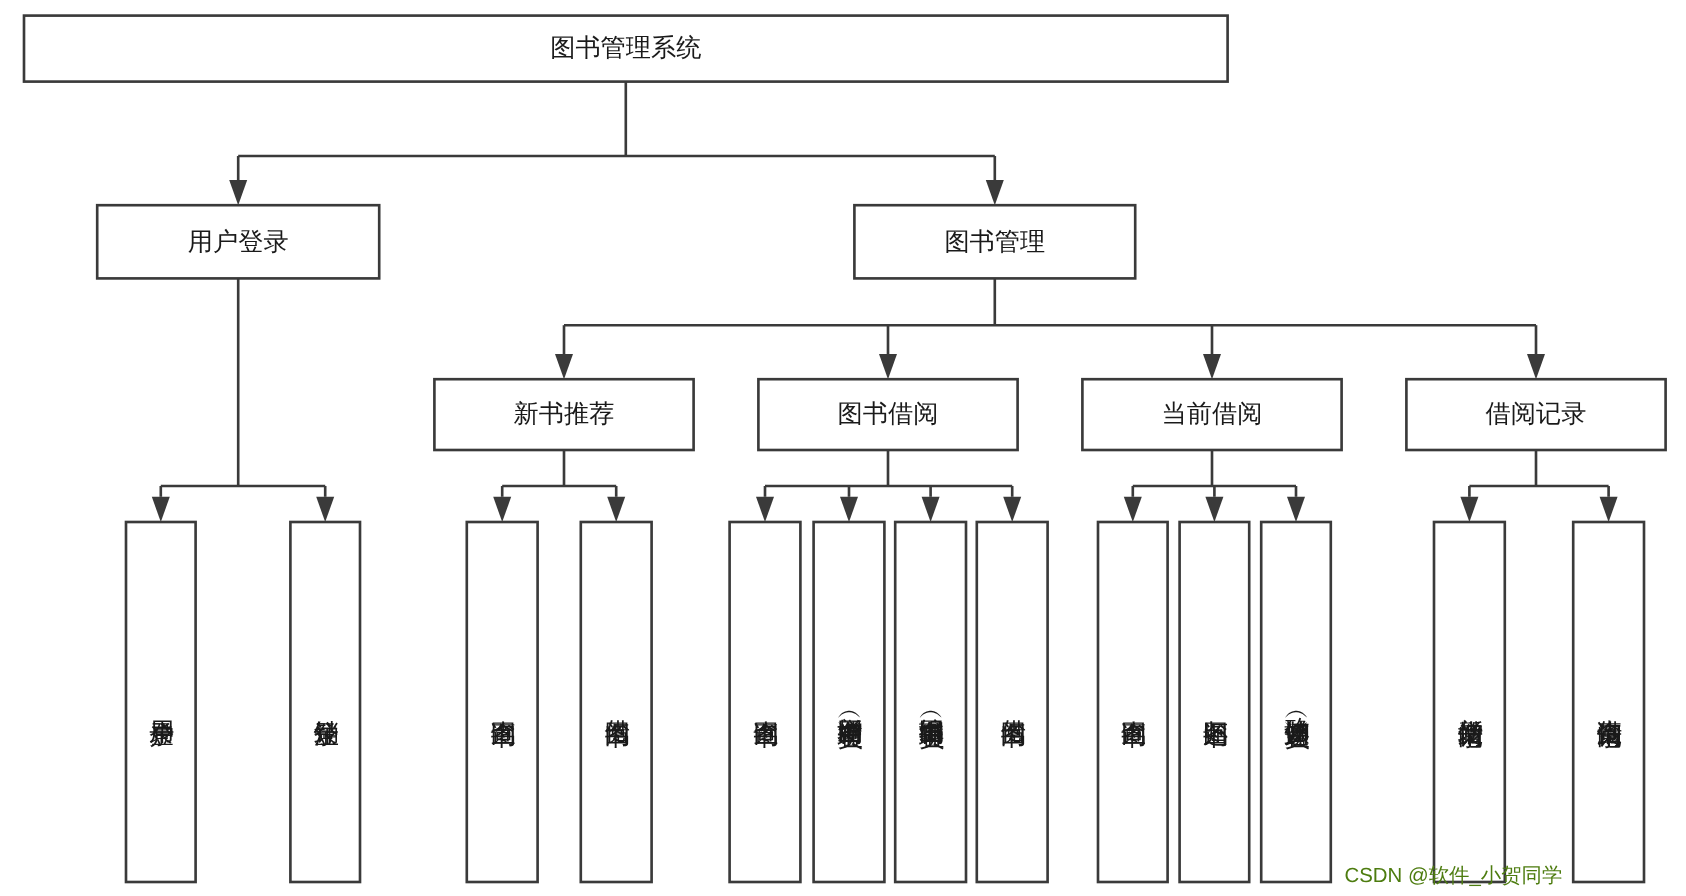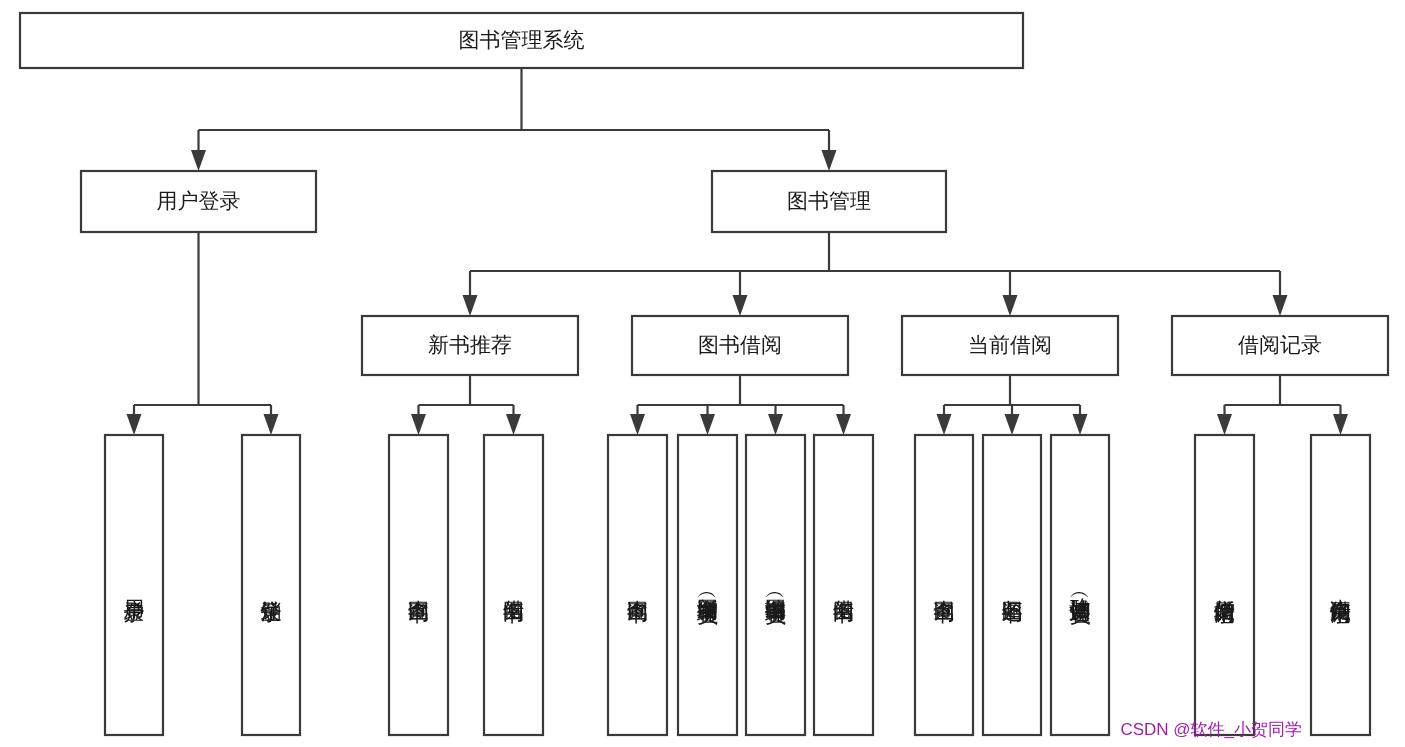--- a/index.html
+++ b/index.html
@@ -61,21 +61,21 @@
     letter-spacing: 1px;
     pointer-events: none;
     white-space: nowrap;
   }
   .watermark {
     position: absolute;
     right: 8px;
     bottom: 6px;
     font-family: "Liberation Sans", "DejaVu Sans", sans-serif;
     font-size: 17px;
-    color: #a21caf;
+    color: #4d7c0f;
     white-space: nowrap;
   }
 </style>
 </head>
 <body>
 
 <div id="diagram-root">
 
   <svg class="canvas" viewBox="0 0 1405 747">
     <defs></defs>

